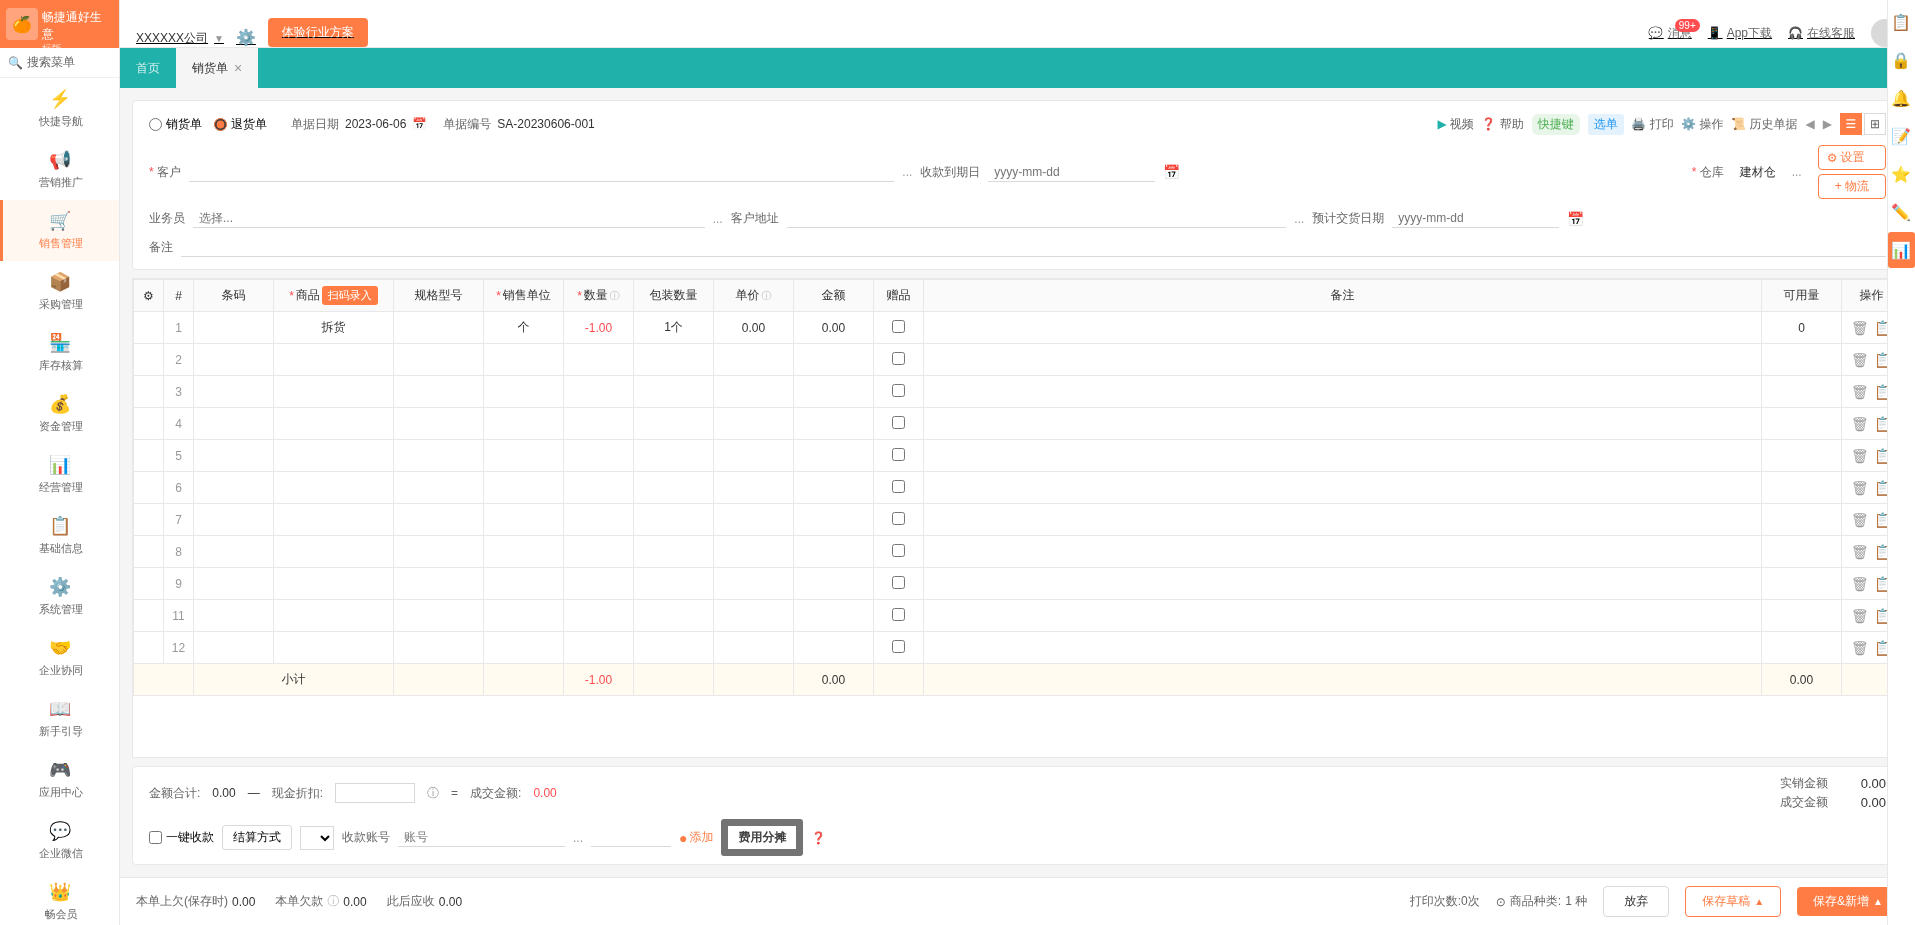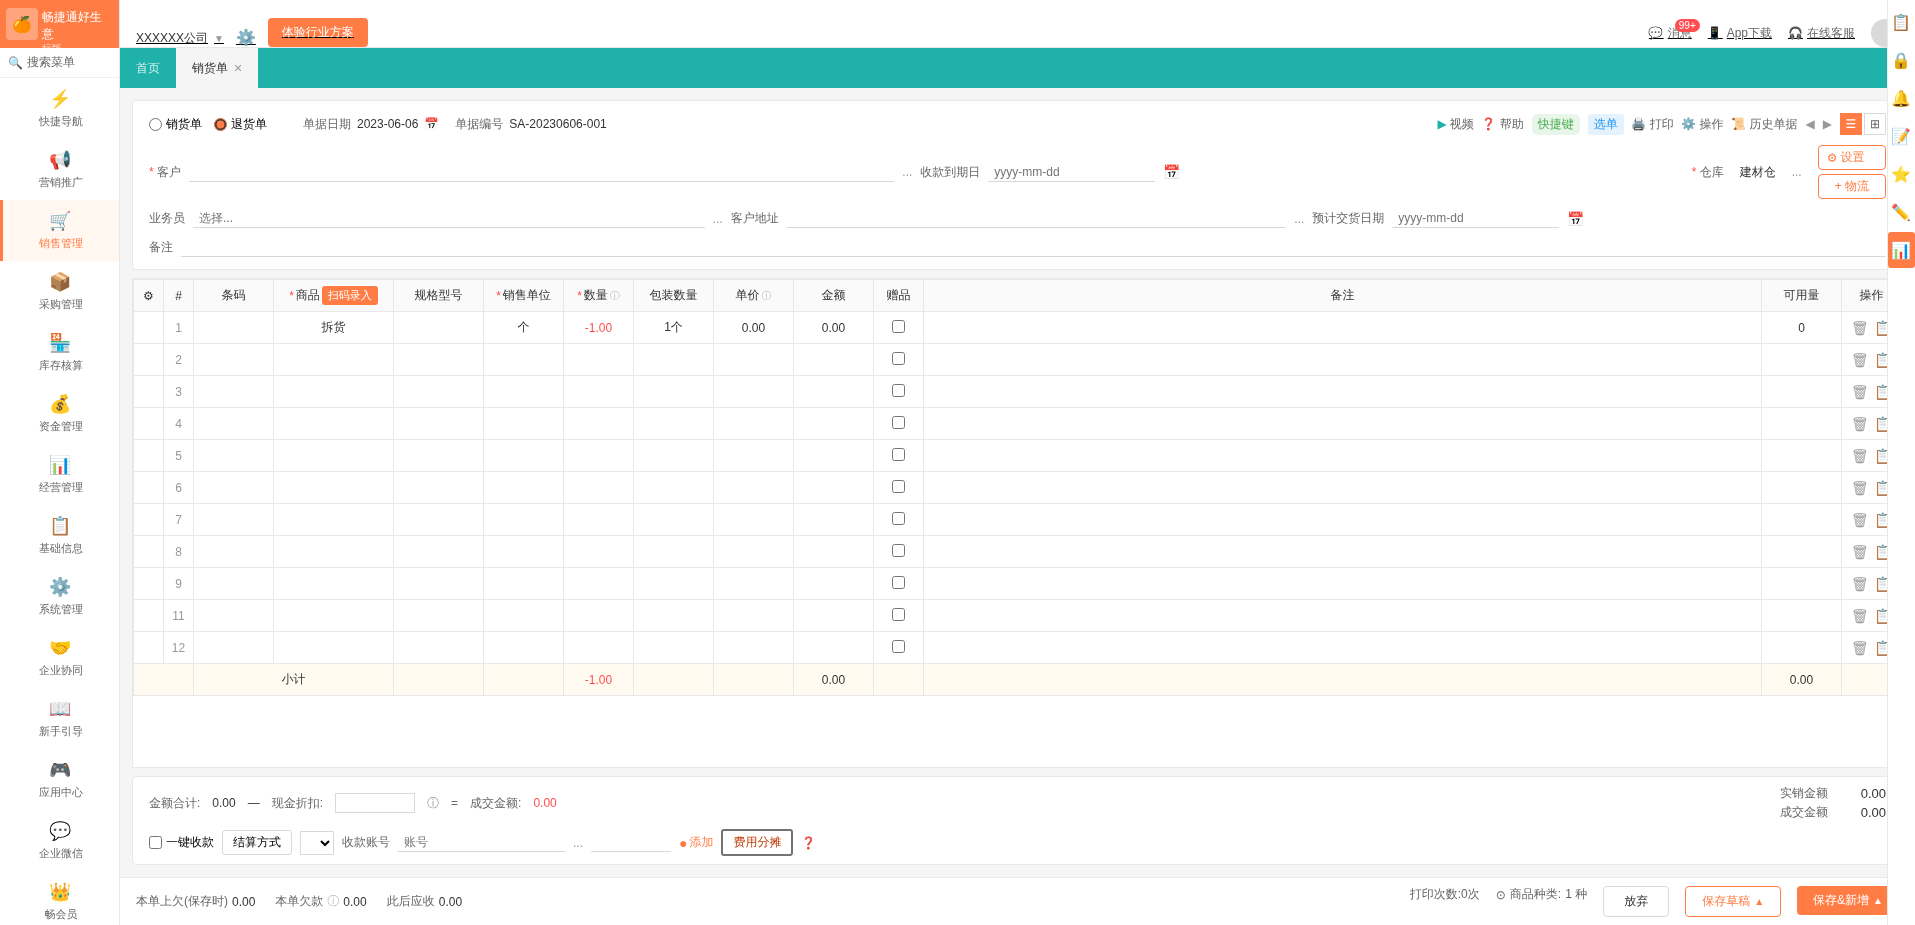--- a/index.html
+++ b/index.html
@@ -49,21 +49,21 @@
     .form-label.required::before { content: '* '; color: #ff4d4f; }
     .form-input { border: none; border-bottom: 1px solid #d9d9d9; padding: 2px 6px; min-width: 120px; color: #333; outline: none; flex: 1; }
     .form-ellipsis { color: #999; cursor: pointer; }
     .form-date-input { border: none; border-bottom: 1px solid #d9d9d9; padding: 2px 6px; color: #bbb; min-width: 120px; }
     .form-calendar-icon { color: #bbb; cursor: pointer; font-size: 14px; }
     .form-col { display: flex; align-items: center; gap: 8px; flex: 1; }
     .header-row { display: flex; align-items: center; gap: 16px; margin-bottom: 10px; }
     .radio-group { display: flex; gap: 12px; }
     .radio-item { display: flex; align-items: center; gap: 4px; cursor: pointer; }
     .radio-item input { accent-color: #ff7d45; }
-    .header-meta { display: flex; align-items: center; gap: 16px; color: #666; margin-left: 20px; }
+    .header-meta { display: flex; align-items: center; gap: 16px; color: #666; margin-left: 8px; }
     .header-meta-item { display: flex; align-items: center; gap: 6px; }
     .header-actions { margin-left: auto; display: flex; align-items: center; gap: 8px; }
     .header-btn { display: flex; align-items: center; gap: 3px; cursor: pointer; color: #666; font-size: 12px; }
     .header-btn .icon { color: #20b2aa; }
     .view-toggle { display: flex; gap: 2px; }
     .view-btn { width: 22px; height: 22px; border: 1px solid #d9d9d9; display: flex; align-items: center; justify-content: center; cursor: pointer; color: #666; }
     .view-btn.active { background: #ff7d45; color: #fff; border-color: #ff7d45; }
     .side-action-btn { padding: 4px 10px; border: 1px solid #ff7d45; border-radius: 4px; color: #ff7d45; cursor: pointer; font-size: 12px; white-space: nowrap; background: #fff; display: flex; align-items: center; gap: 3px; }
 
     
@@ -102,28 +102,28 @@
     .footer-equals { color: #999; cursor: pointer; }
     .footer-deal-label { color: #666; }
     .footer-deal-val { color: #ff4d4f; font-weight: 500; }
     .footer-row2 { display: flex; align-items: center; gap: 8px; }
     .footer-check { display: flex; align-items: center; gap: 4px; cursor: pointer; }
     .footer-pay-btn { padding: 3px 10px; border: 1px solid #d9d9d9; border-radius: 3px; background: #fff; cursor: pointer; }
     .footer-select { border: 1px solid #d9d9d9; padding: 3px 6px; background: #fff; }
     .footer-account { border: none; border-bottom: 1px solid #d9d9d9; padding: 2px 6px; min-width: 80px; color: #bbb; }
     .footer-amount-in { border: none; border-bottom: 1px solid #d9d9d9; padding: 2px 6px; width: 80px; }
     .footer-add-btn { color: #ff7d45; cursor: pointer; display: flex; align-items: center; gap: 2px; }
-    .footer-fee-btn { border: 2px solid #737373; color: #c2410c; border-radius: 3px; padding: 3px 10px; cursor: pointer; background: #fff; }
+    .footer-fee-btn { border: 7px solid #737373; color: #404040; border-radius: 3px; padding: 3px 10px; cursor: pointer; background: #fff; font-weight: bold; }
     .footer-question { color: #bbb; cursor: pointer; }
 
     
     .status-bar { height: 48px; background: #fff; border-top: 1px solid #e8e8e8; display: flex; align-items: center; padding: 0 16px; gap: 20px; flex-shrink: 0; }
     .status-item { display: flex; align-items: center; gap: 4px; color: #666; }
     .status-val { color: #333; font-weight: 500; }
-    .status-right { margin-left: auto; display: flex; align-items: flex-start; gap: 16px; }
+    .status-right { margin-left: auto; display: flex; align-items: center; gap: 16px; }
     .status-print { color: #666; }
     .status-goods { display: flex; align-items: center; gap: 4px; cursor: pointer; color: #666; }
     .discard-btn { padding: 6px 20px; border: 1px solid #d9d9d9; border-radius: 4px; background: #fff; cursor: pointer; color: #333; }
     .save-draft-btn { padding: 6px 16px; border: 1px solid #ff7d45; border-radius: 4px; background: #fff; color: #ff7d45; cursor: pointer; display: flex; align-items: center; gap: 4px; }
     .save-new-btn { padding: 6px 16px; border-radius: 4px; background: #ff7d45; color: #fff; border: none; cursor: pointer; display: flex; align-items: center; gap: 4px; }
     .btn-arrow { font-size: 10px; }
 
     
     .right-float-panel { position: absolute; right: 0; top: 0; width: 28px; background: #fff; border-left: 1px solid #e8e8e8; display: flex; flex-direction: column; align-items: center; gap: 2px; padding: 4px 0; height: 100%; }
     .rfp-btn { width: 24px; height: 40px; display: flex; align-items: center; justify-content: center; cursor: pointer; color: #999; font-size: 14px; writing-mode: vertical-rl; font-size: 11px; border-radius: 3px; }

